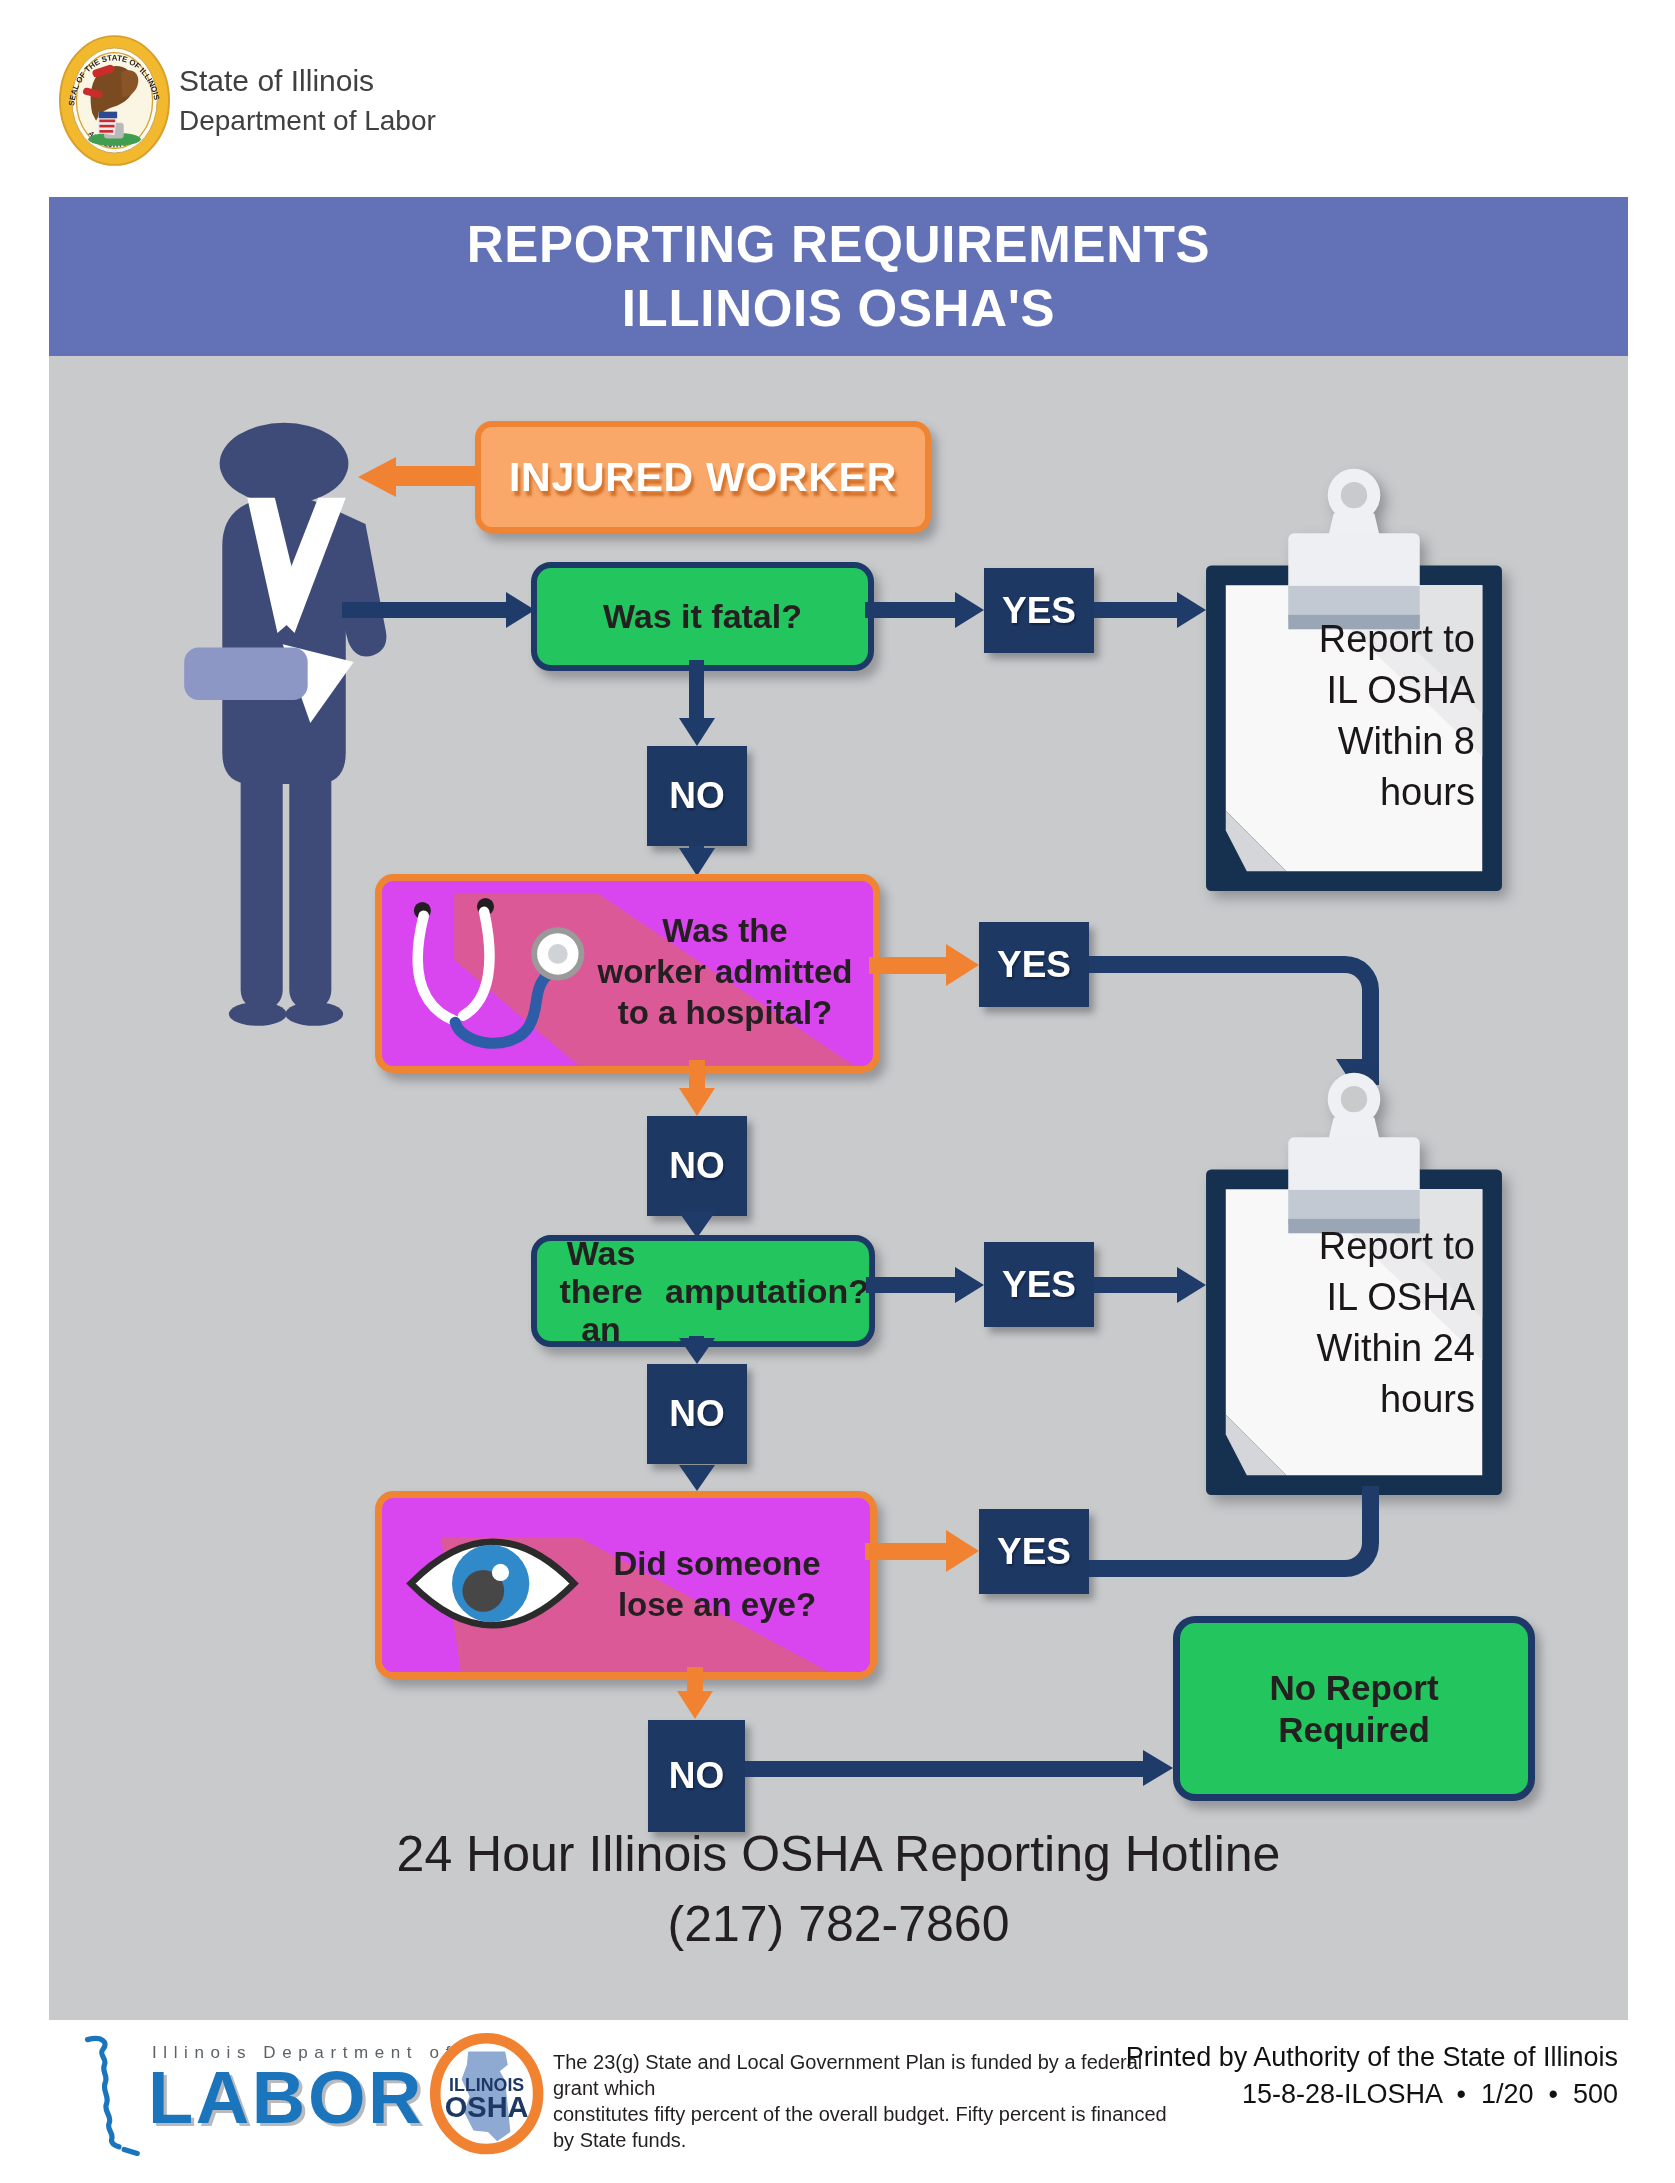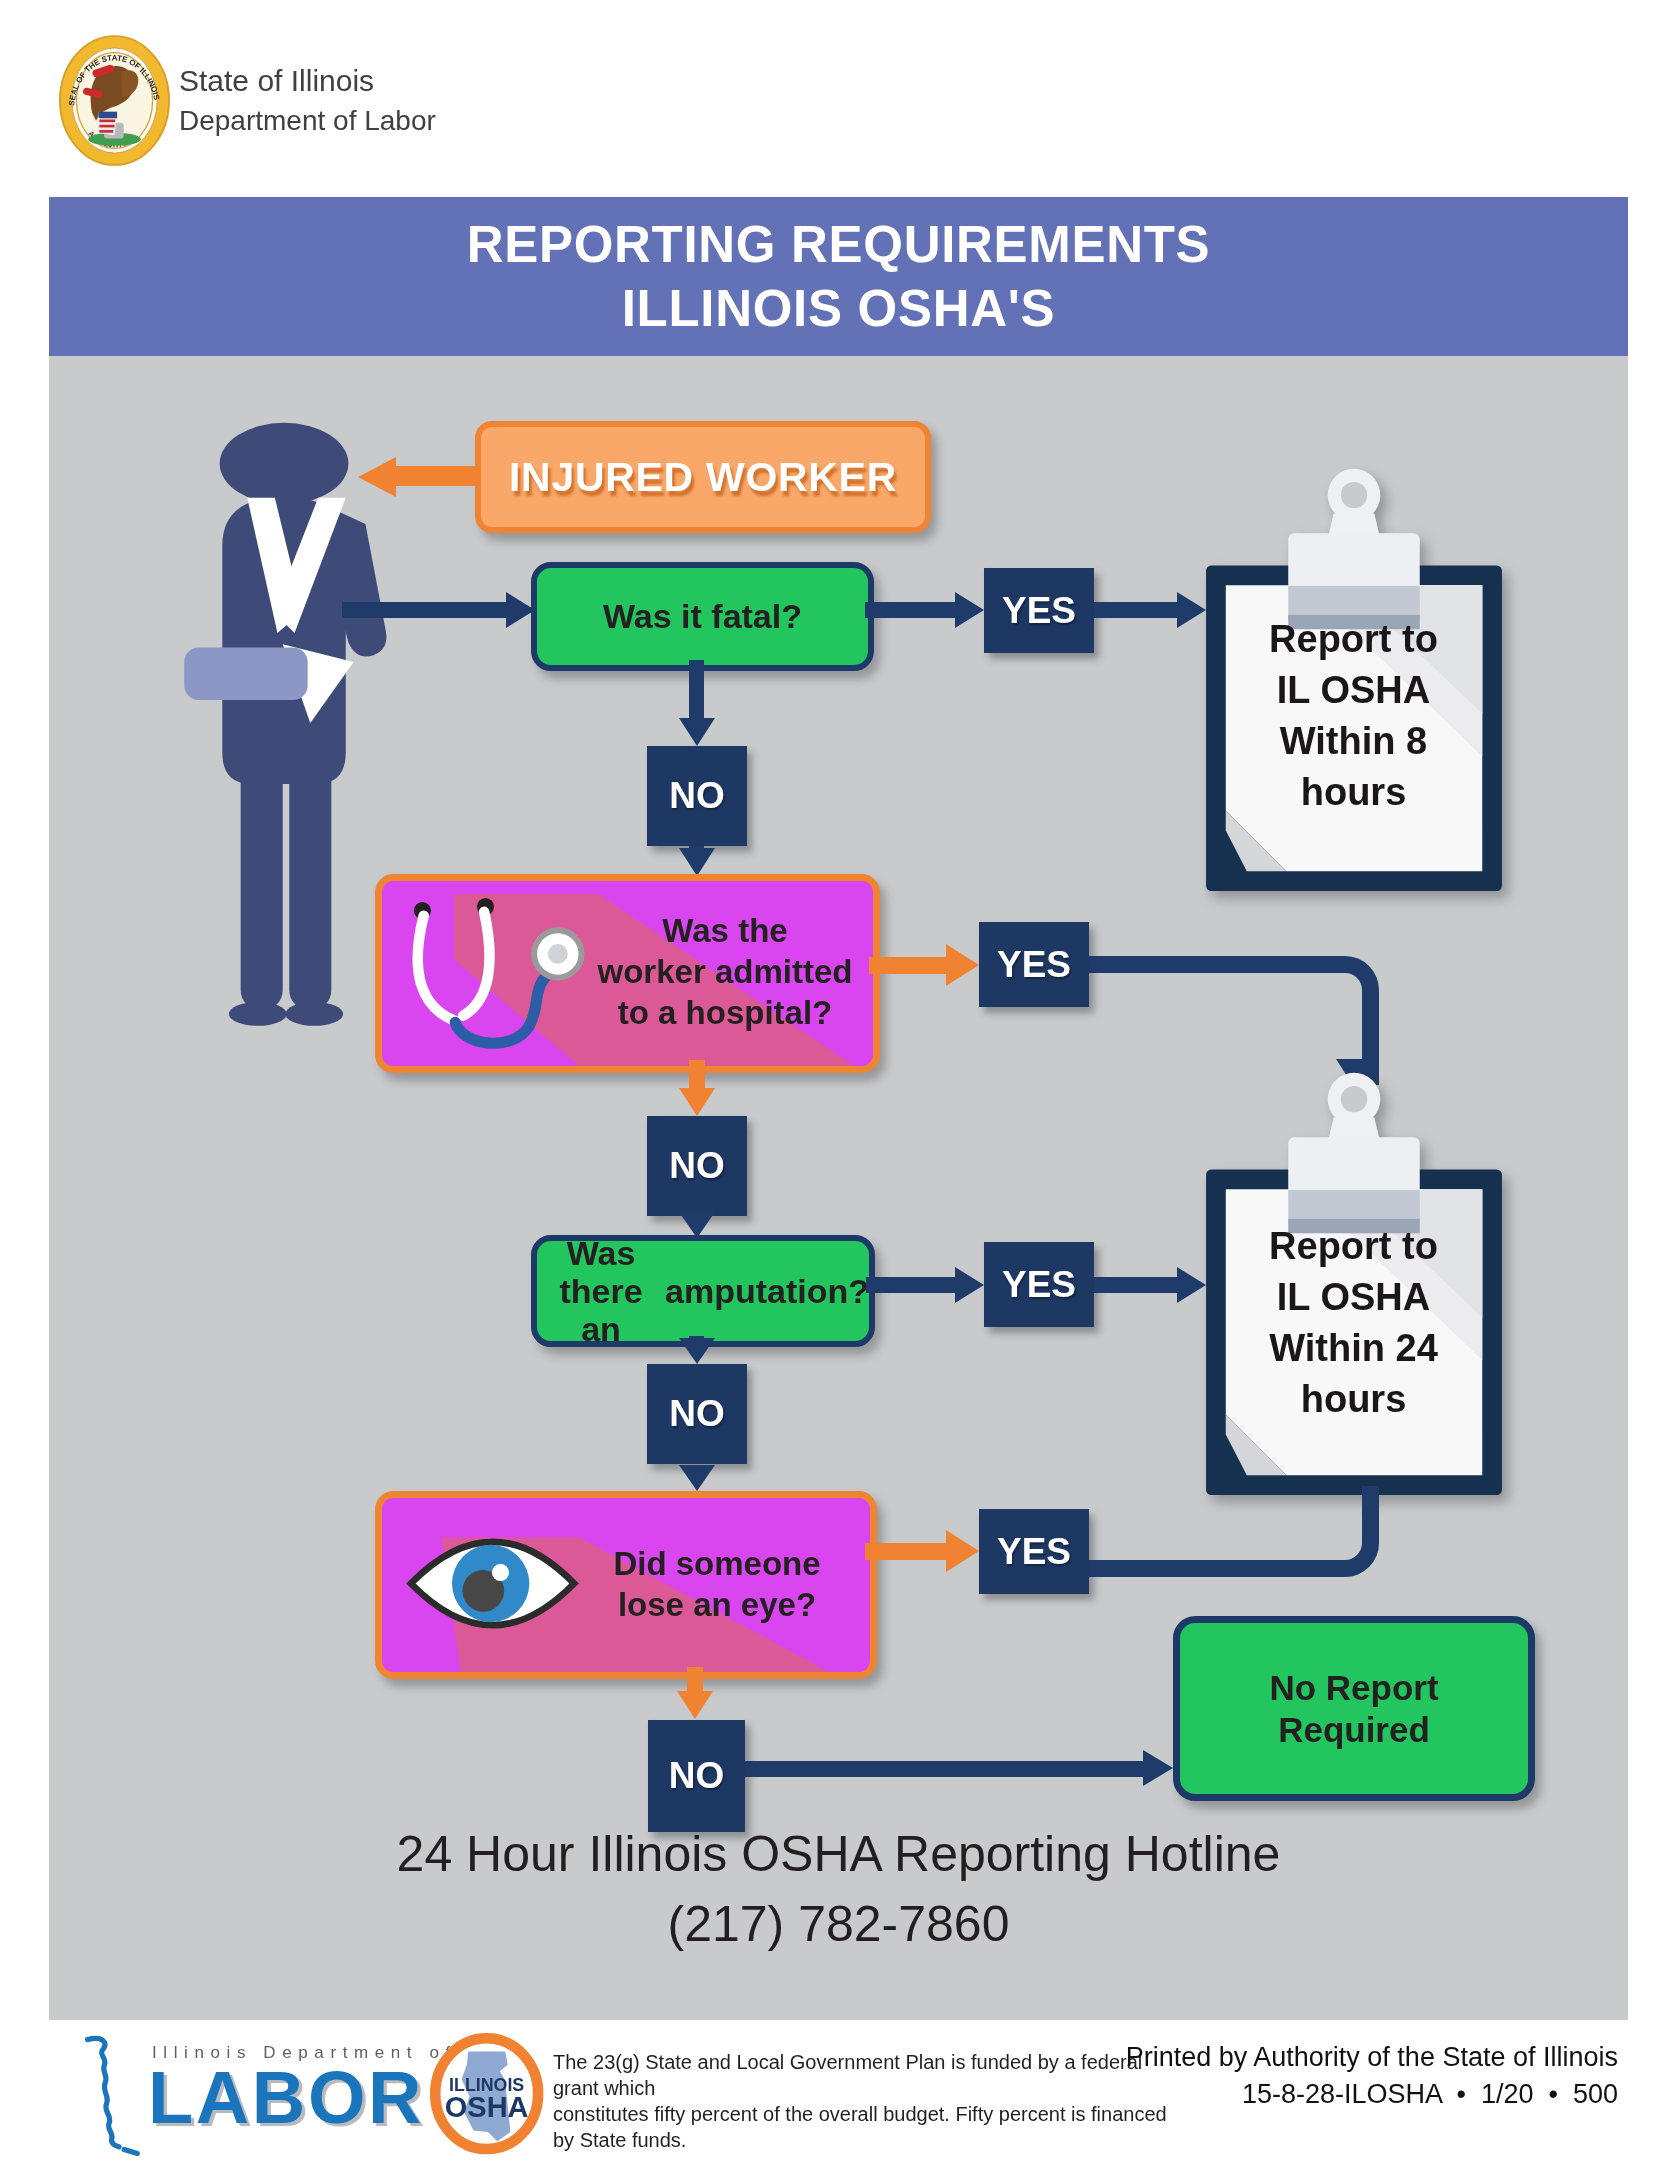--- a/index.html
+++ b/index.html
@@ -17,21 +17,21 @@
   .qbox{background:#22c55e;border:6px solid #1d3967;border-radius:20px;
     font-weight:bold;font-size:34px;color:#242021;box-shadow:6px 7.2px 9.2px rgba(70,70,75,.38)}
   .obox{background:#d946ef;border:7.2px solid #ef8532;border-radius:18.4px;
     box-shadow:6px 7.2px 9.2px rgba(70,70,75,.38);overflow:hidden}
   .badge{background:#1e3864;color:#fff;font-weight:bold;font-size:37px;
     box-shadow:4.6px 6px 7.2px rgba(60,60,65,.42);text-shadow:1.3px 2px 2px rgba(10,20,40,.55)}
   .shaft{background:#1f3b69;position:absolute}
   .shaft.or{background:#f08232}
   .tri{width:0;height:0;position:absolute}
   .olines{font-weight:bold;font-size:33px;line-height:41px;color:#242021;text-align:center}
-  .cliptext{font-weight:bold;font-size:38px;line-height:51px;text-align:center;color:#1b1718}
+  .cliptext{font-weight:normal;font-size:38px;line-height:51px;text-align:right;color:#1b1718}
   .hot{left:49px;width:1579px;text-align:center;font-weight:normal;font-size:50px;color:#231f20}
   .elbow{position:absolute}
   #elbow1{left:1089px;top:956px;width:273px;height:112px;
     border-top:17px solid #1f3b69;border-right:17px solid #1f3b69;border-top-right-radius:34px}
   #elbow2{left:1089px;top:1486px;width:273px;height:74px;
     border-bottom:17px solid #1f3b69;border-right:17px solid #1f3b69;border-bottom-right-radius:34px}
   svg.shadowed{filter:drop-shadow(6px 7.2px 6.6px rgba(60,60,65,.4))}
   .ftr-right{font-size:27px;line-height:37px;color:#111;text-align:right}
   .fine{font-size:20px;line-height:26px;color:#231f20}
 </style>

